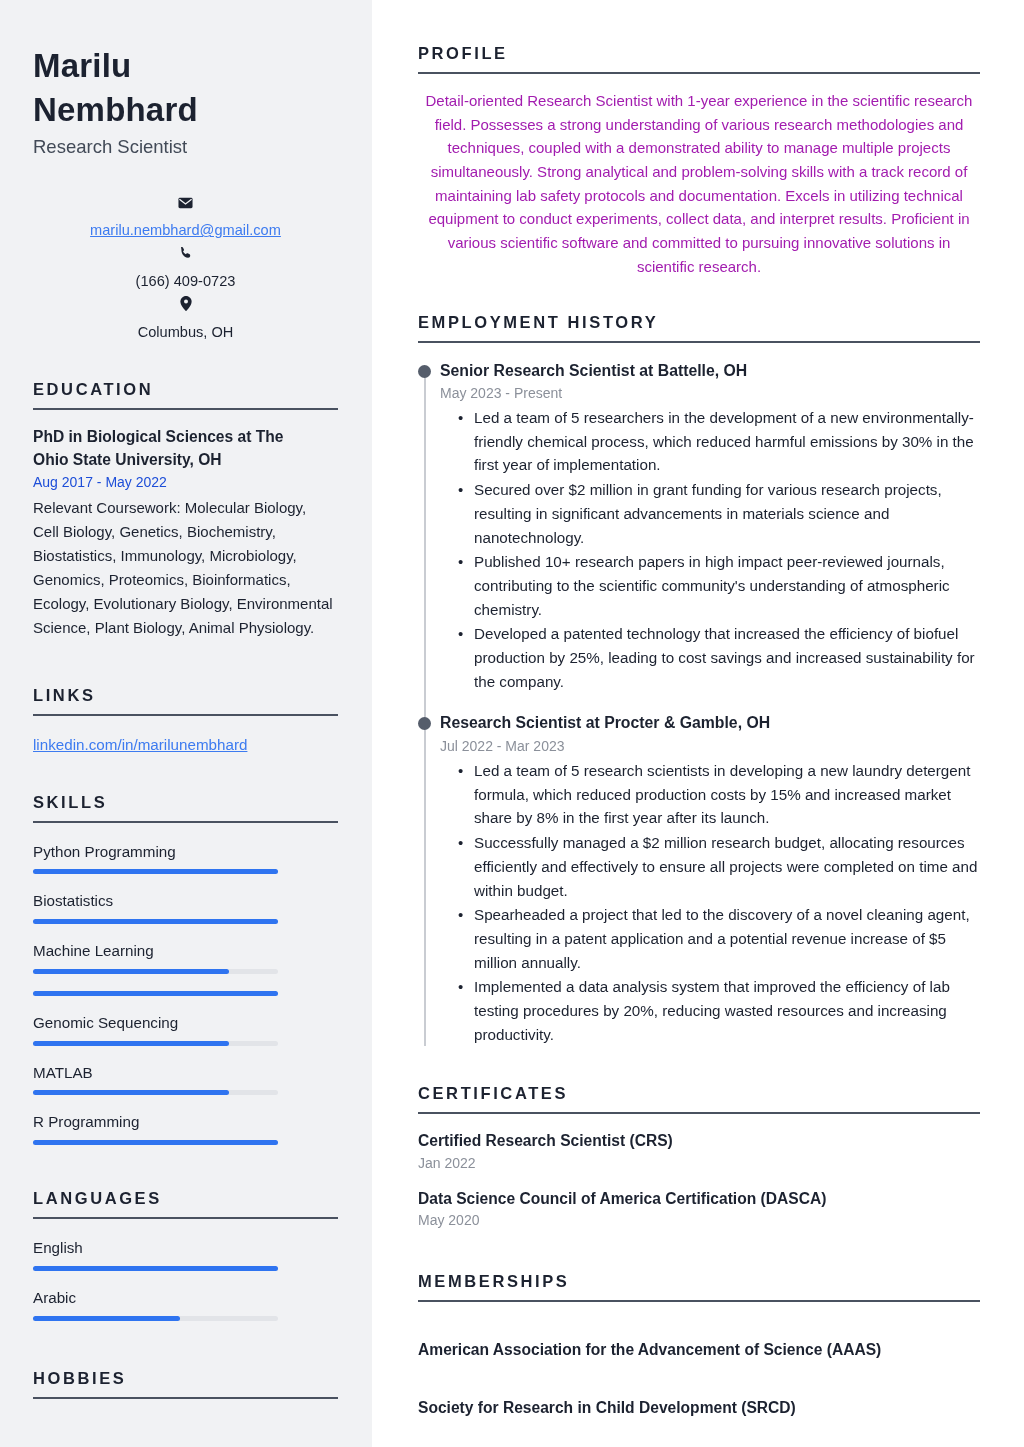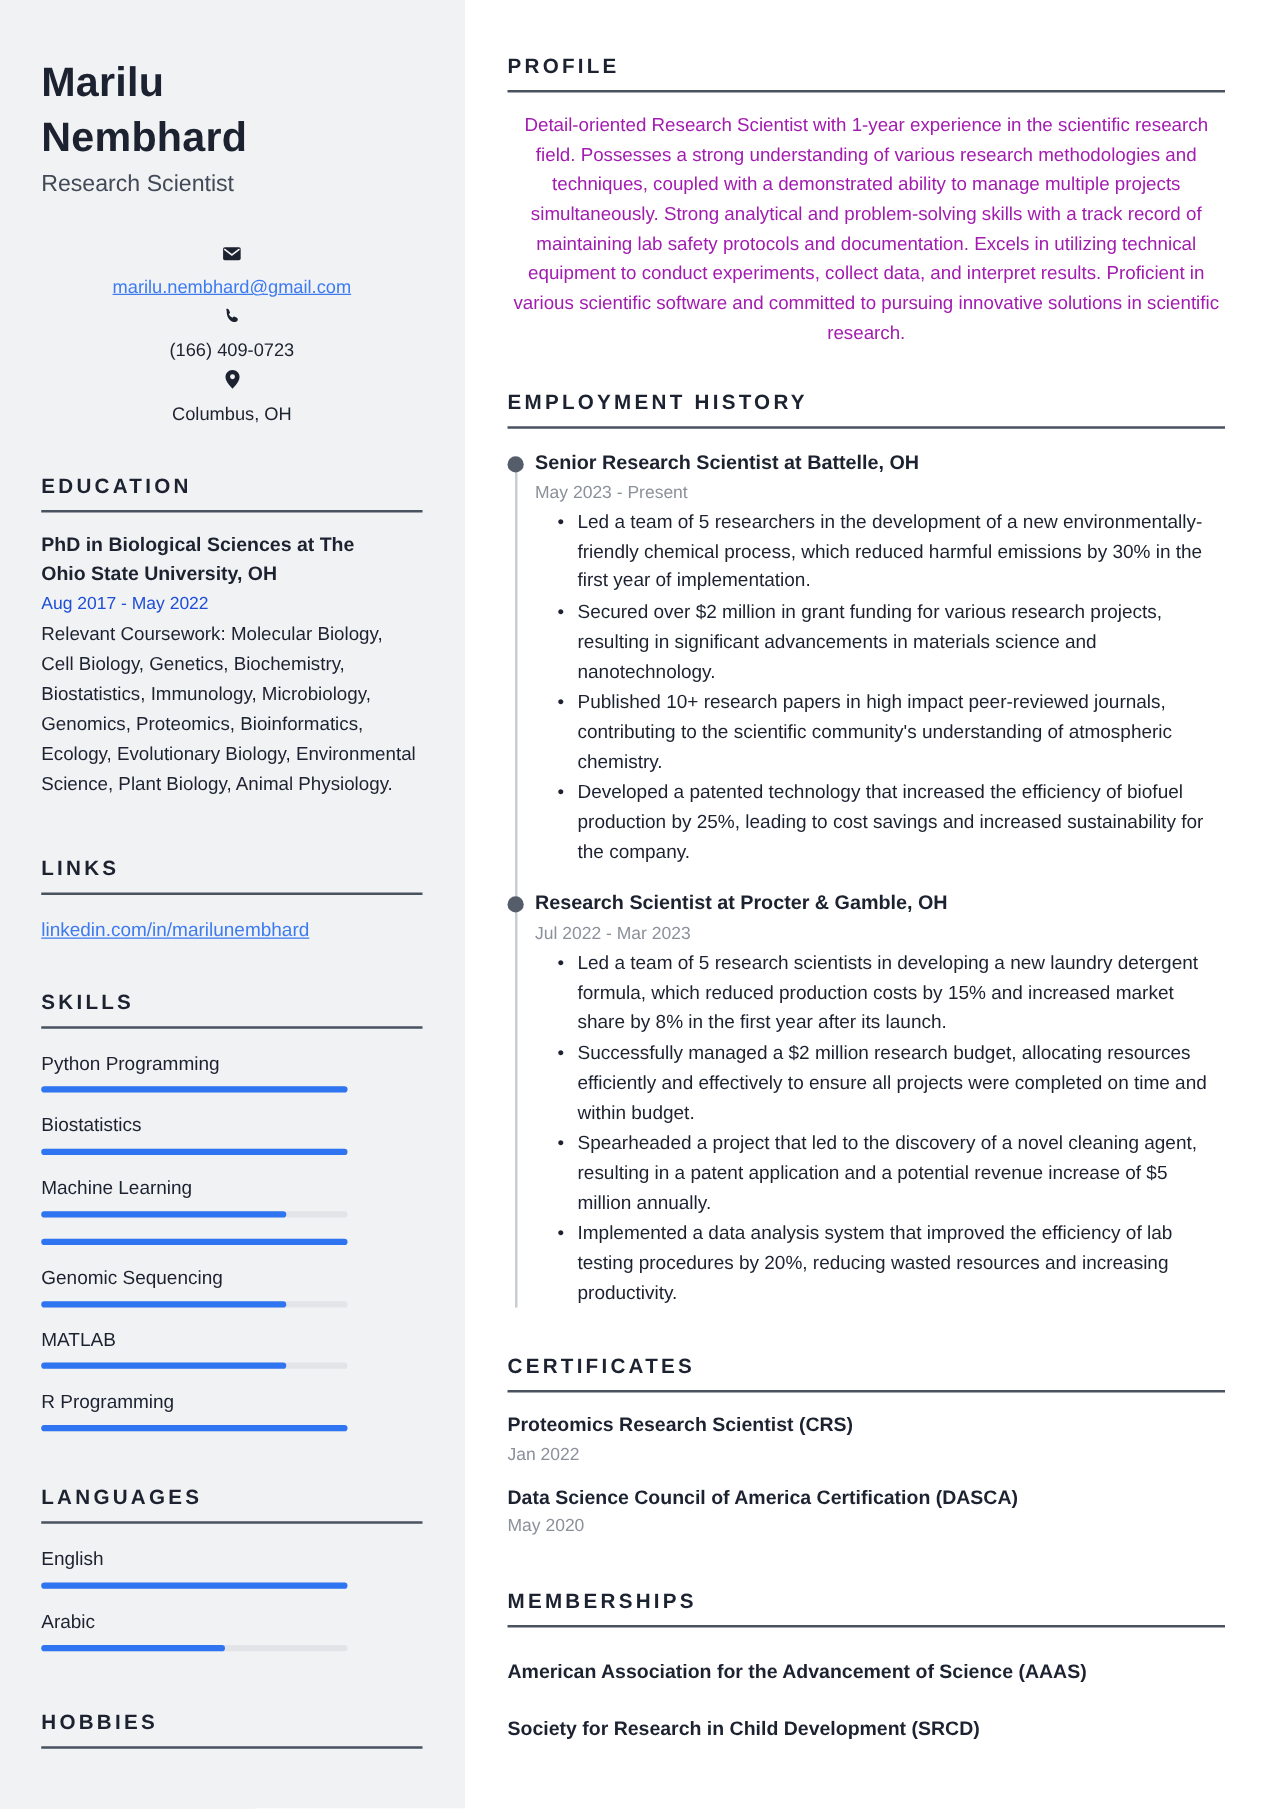--- a/index.html
+++ b/index.html
@@ -9,20 +9,21 @@
     background: #ffffff;
     font-family: "Liberation Sans", sans-serif;
   }
   .page {
     position: relative;
     width: 1024px;
     height: 1447px;
     display: flex;
     background: #ffffff;
     overflow: hidden;
+    gap: 12px;
   }
 
   
   .sidebar {
     width: 372px;
     min-width: 372px;
     background: #f1f2f4;
     padding: 44px 34px 0 33px;
   }
   .name {
@@ -230,21 +231,21 @@
   }
   .cert-date {
     font-size: 14px;
     color: #8b909a;
     margin-top: 3px;
   }
   .member-item {
     font-size: 15.6px;
     font-weight: bold;
     color: #1c2230;
-    margin-top: 26px;
+    margin-top: 38px;
     line-height: 1.3;
   }
 </style>
 </head>
 <body>
 
 <div class="page">
 
   <aside class="sidebar">
 
@@ -404,21 +405,21 @@
             </ul>
           </div>
         </div>
     </section>
 
     <section class="main-section certs">
       <div class="sec-head">CERTIFICATES</div>
       <div class="main-rule"></div>
       <div id="certificates-list">
           <div class="cert-item">
-            <div class="cert-title">Proteomics Research Scientist (CRS)</div>
+            <div class="cert-title">Certified Research Scientist (CRS)</div>
             <div class="cert-date">Jan 2022</div>
           </div>
           <div class="cert-item">
             <div class="cert-title">Data Science Council of America Certification (DASCA)</div>
             <div class="cert-date">May 2020</div>
           </div>
         </div>
     </section>
 
     <section class="main-section members">

